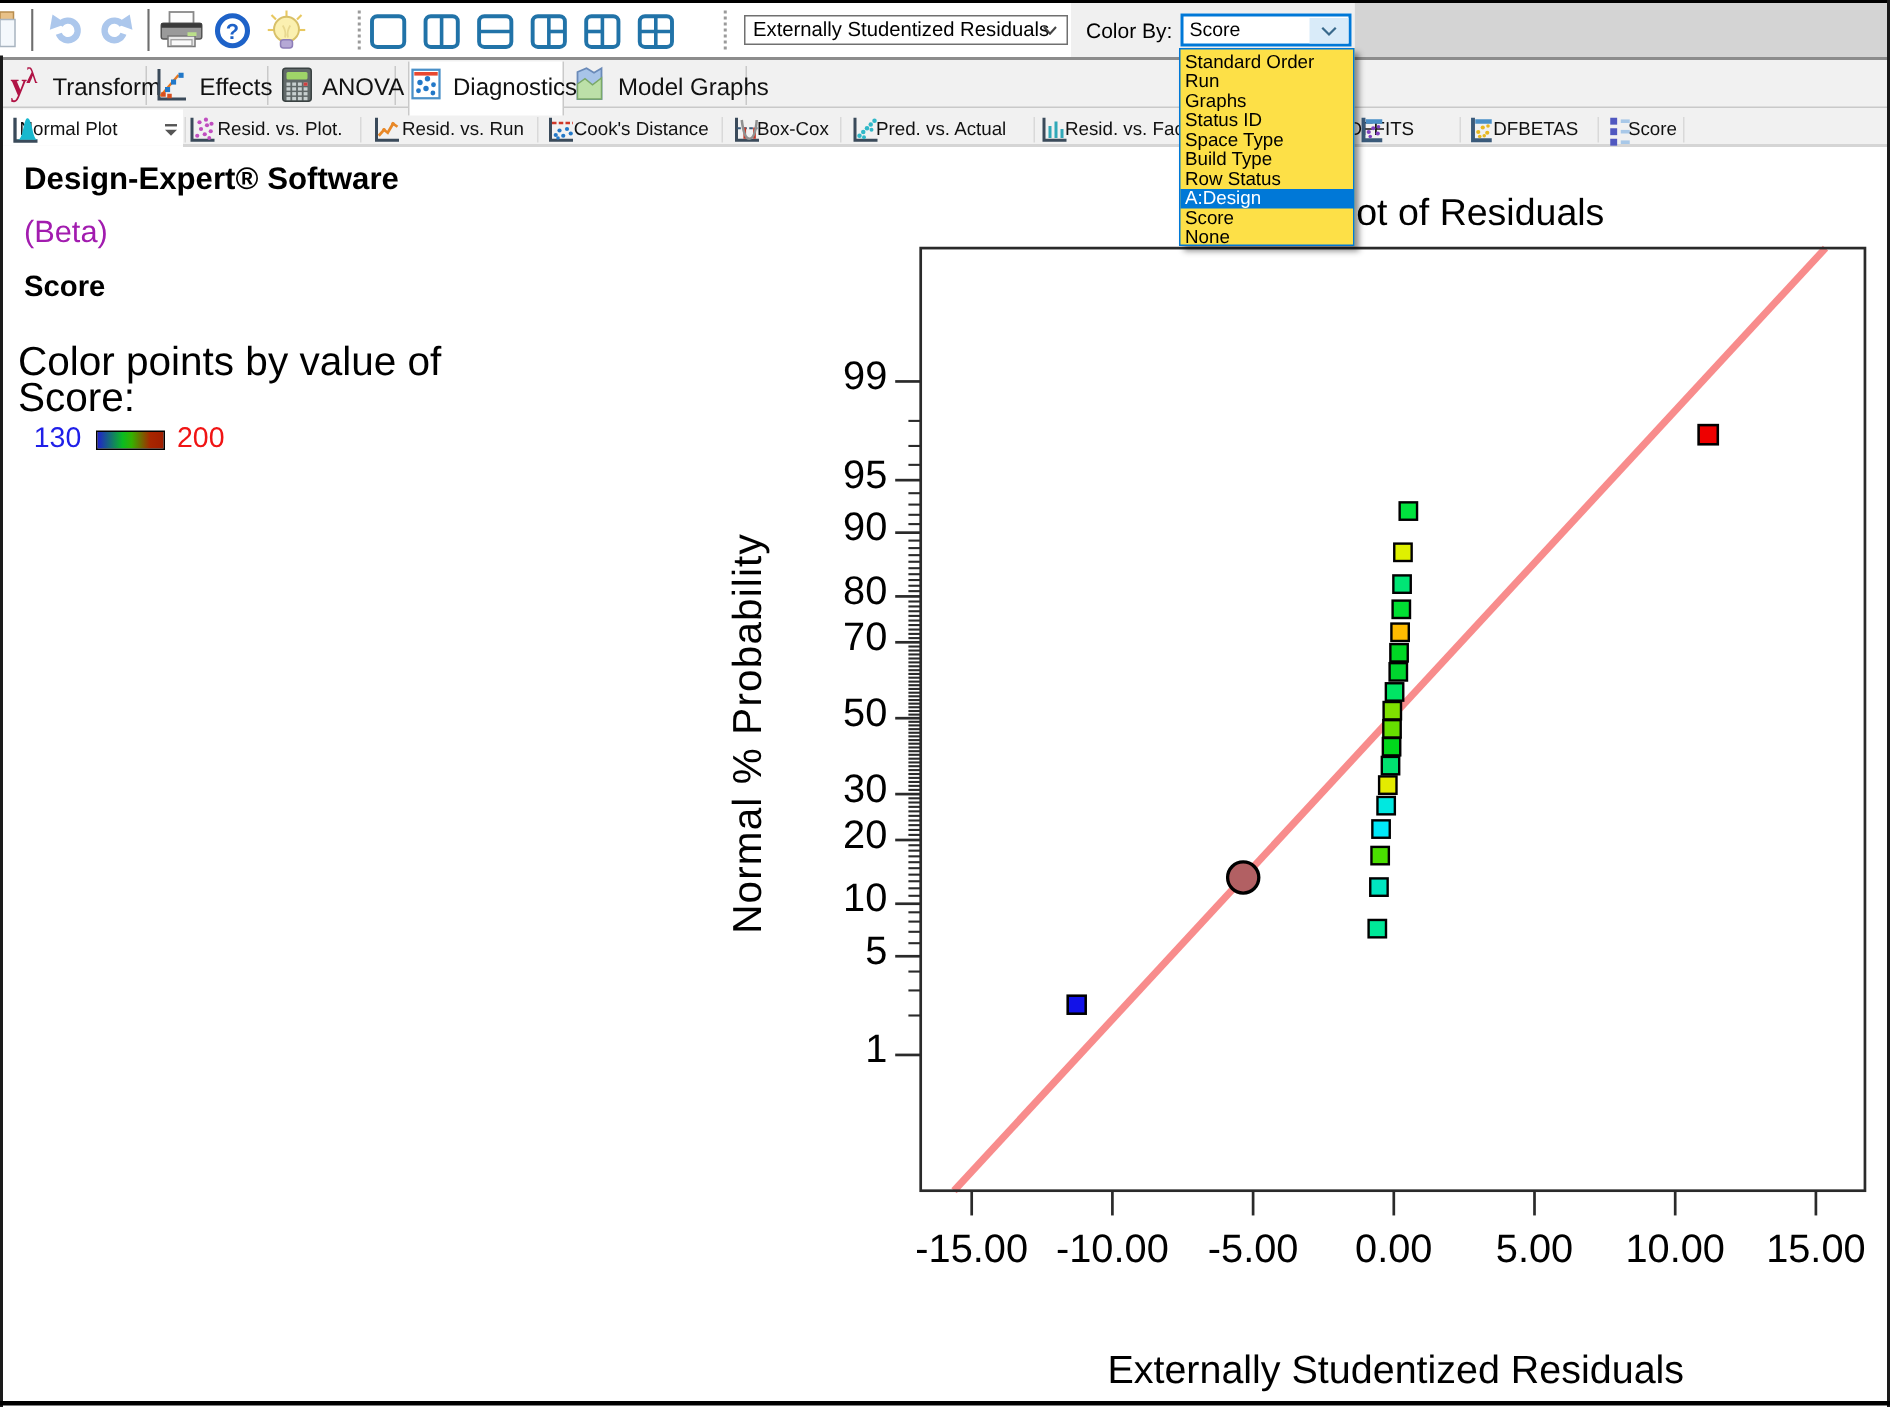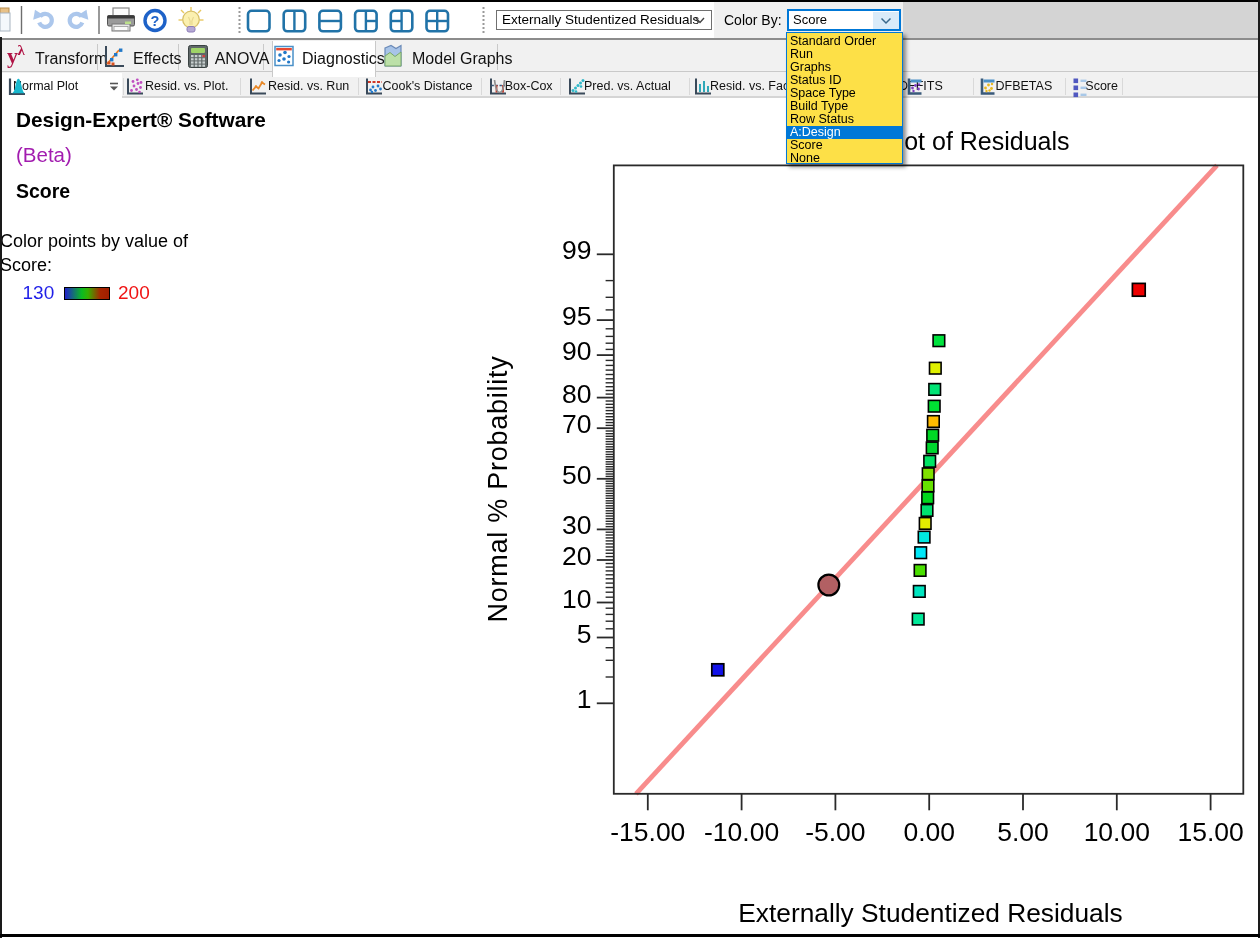--- a/index.html
+++ b/index.html
@@ -23,21 +23,21 @@
 .combo1{left:496px;top:10px;width:216px;height:20px;background:#fff;border:1px solid #707070;font-size:13.5px;color:#000;line-height:18px;padding-left:5px}
 #colorby{left:724px;top:11.5px;font-size:14px;color:#000}
 #combo2{left:787px;top:9px;width:114px;height:22px;background:#fff;border:2px solid #0078D7;font-size:13px;color:#000;line-height:18px;padding-left:4px;z-index:30}
 #combo2btn{left:873px;top:11.5px;width:26px;height:17px;background:#D9EBF9;z-index:31}
 #ddlist{left:785.5px;top:31.5px;width:117.5px;height:132.6px;background:#fde047;border:1px solid #0078D7;z-index:40;box-shadow:3px 3px 4px rgba(0,0,0,.45);font-size:12.5px;color:#000;padding-top:2px}
 #ddlist div{height:13.06px;line-height:13.3px;padding-left:3.5px;white-space:nowrap}
 #ddlist div.sel{background:#0078D7;color:#fff}
 #lp1{left:16px;top:107.5px;font-size:20.8px;font-weight:bold;color:#000}
 #lp2{left:16px;top:143px;font-size:20.5px;color:#a21caf}
 #lp3{left:16px;top:180px;font-size:19.5px;font-weight:bold;color:#000}
-#lp4{left:0;top:228.5px;font-size:18px;color:#000;line-height:24.6px}
+#lp4{left:12px;top:228.5px;font-size:27px;color:#000;line-height:24.6px}
 #lp6{left:22.5px;top:282px;font-size:19px;color:#1F1FE8}
 #lp7{left:118px;top:282px;font-size:19px;color:#F01414}
 #grad{left:63.5px;top:286.5px;width:46px;height:13.5px;border:1.2px solid #000;background:linear-gradient(90deg,#2121CC 0%,#0ABB22 38%,#35B100 52%,#A82600 80%,#A01E00 100%)}
 svg{display:block}
 svg text{font-family:"Liberation Sans",sans-serif}
 </style></head><body>
 <svg class="a" style="left:0;top:0;z-index:1" width="1260" height="938" viewBox="0 0 1260 938">
  <g stroke="#2A2A2A" stroke-width="1.8">
       <line x1="596.8" y1="703.3" x2="613.8" y2="703.3"></line>
       <line x1="596.8" y1="637.5" x2="613.8" y2="637.5"></line>

